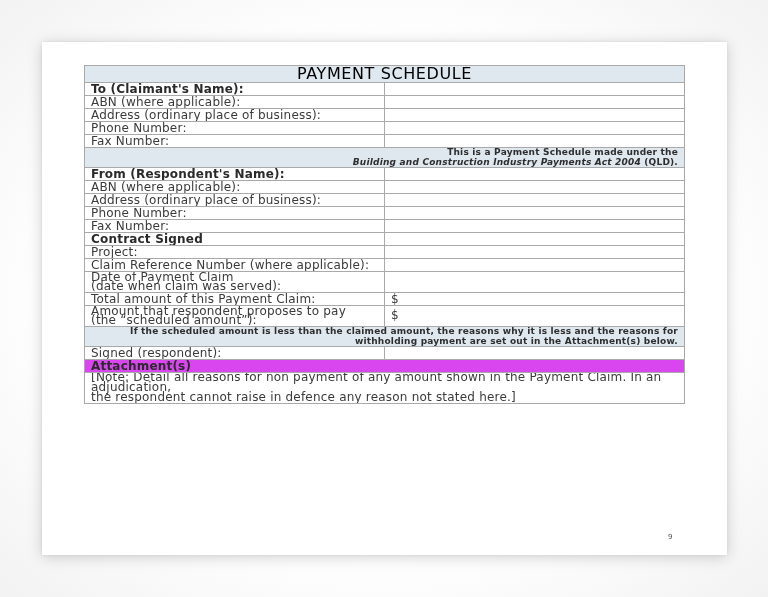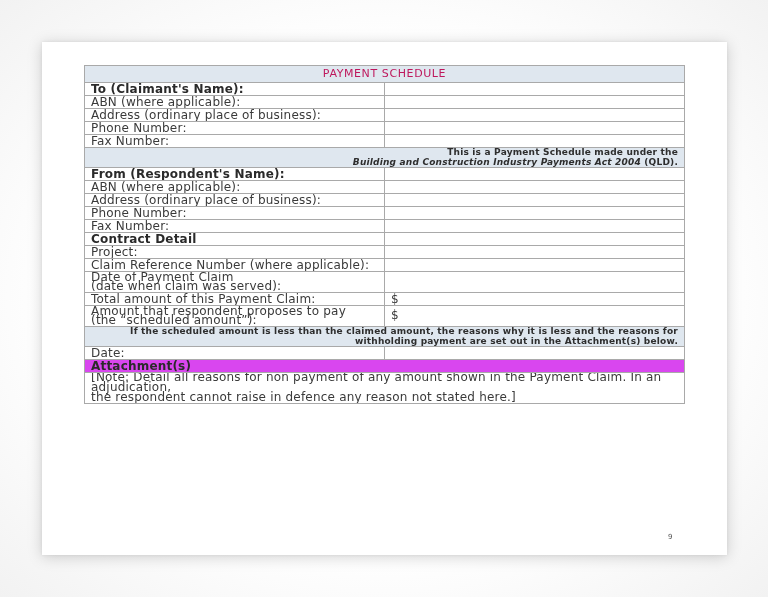--- a/index.html
+++ b/index.html
@@ -35,23 +35,23 @@
       white-space: nowrap;
       overflow: hidden;
     }
     .form td.value { border-left: 1px solid #6e6e6e; }
     .row-std td { height: 12px; }
     .row-double td { height: 20px; line-height: 9.5px; }
     .title-row td {
       height: 16px;
       background: #dfe7ef;
       text-align: center;
-      font-size: 11px;
+      font-size: 16px;
       letter-spacing: 0.6px;
-      color: #be185d;
+      color: #000000;
       line-height: 16px;
     }
     .banner td {
       background: #dfe7ef;
       text-align: right;
       font-weight: bold;
       font-size: 9px;
       line-height: 9.6px;
       color: #2e2e2e;
       height: 19px;
@@ -127,21 +127,21 @@
     <tr class="row-std">
       <td>Phone Number:</td>
       <td class="value"></td>
     </tr>
     <tr class="row-std">
       <td>Fax Number:</td>
       <td class="value"></td>
     </tr>
 
     <tr class="row-std">
-      <td class="bold-label">Contract Detail</td>
+      <td class="bold-label">Contract Signed</td>
       <td class="value"></td>
     </tr>
     <tr class="row-std">
       <td>Project:</td>
       <td class="value"></td>
     </tr>
     <tr class="row-std">
       <td>Claim Reference Number (where applicable):</td>
       <td class="value"></td>
     </tr>
@@ -165,21 +165,21 @@
     </tr>
 
     <tr class="banner">
       <td colspan="2">
         <div>If the scheduled amount is less than the claimed amount, the reasons why it is less and the reasons for</div>
         <div>withholding payment are set out in the Attachment(s) below.</div>
       </td>
     </tr>
 
     <tr class="row-std">
-      <td>Date:</td>
+      <td>Signed (respondent):</td>
       <td class="value"></td>
     </tr>
 
     <tr class="section-shaded">
       <td colspan="2" class="bold-label">Attachment(s)</td>
     </tr>
     <tr class="note">
       <td colspan="2">
         <div>[Note: Detail all reasons for non payment of any amount shown in the Payment Claim. In an adjudication,</div>
         <div>the respondent cannot raise in defence any reason not stated here.]</div>

